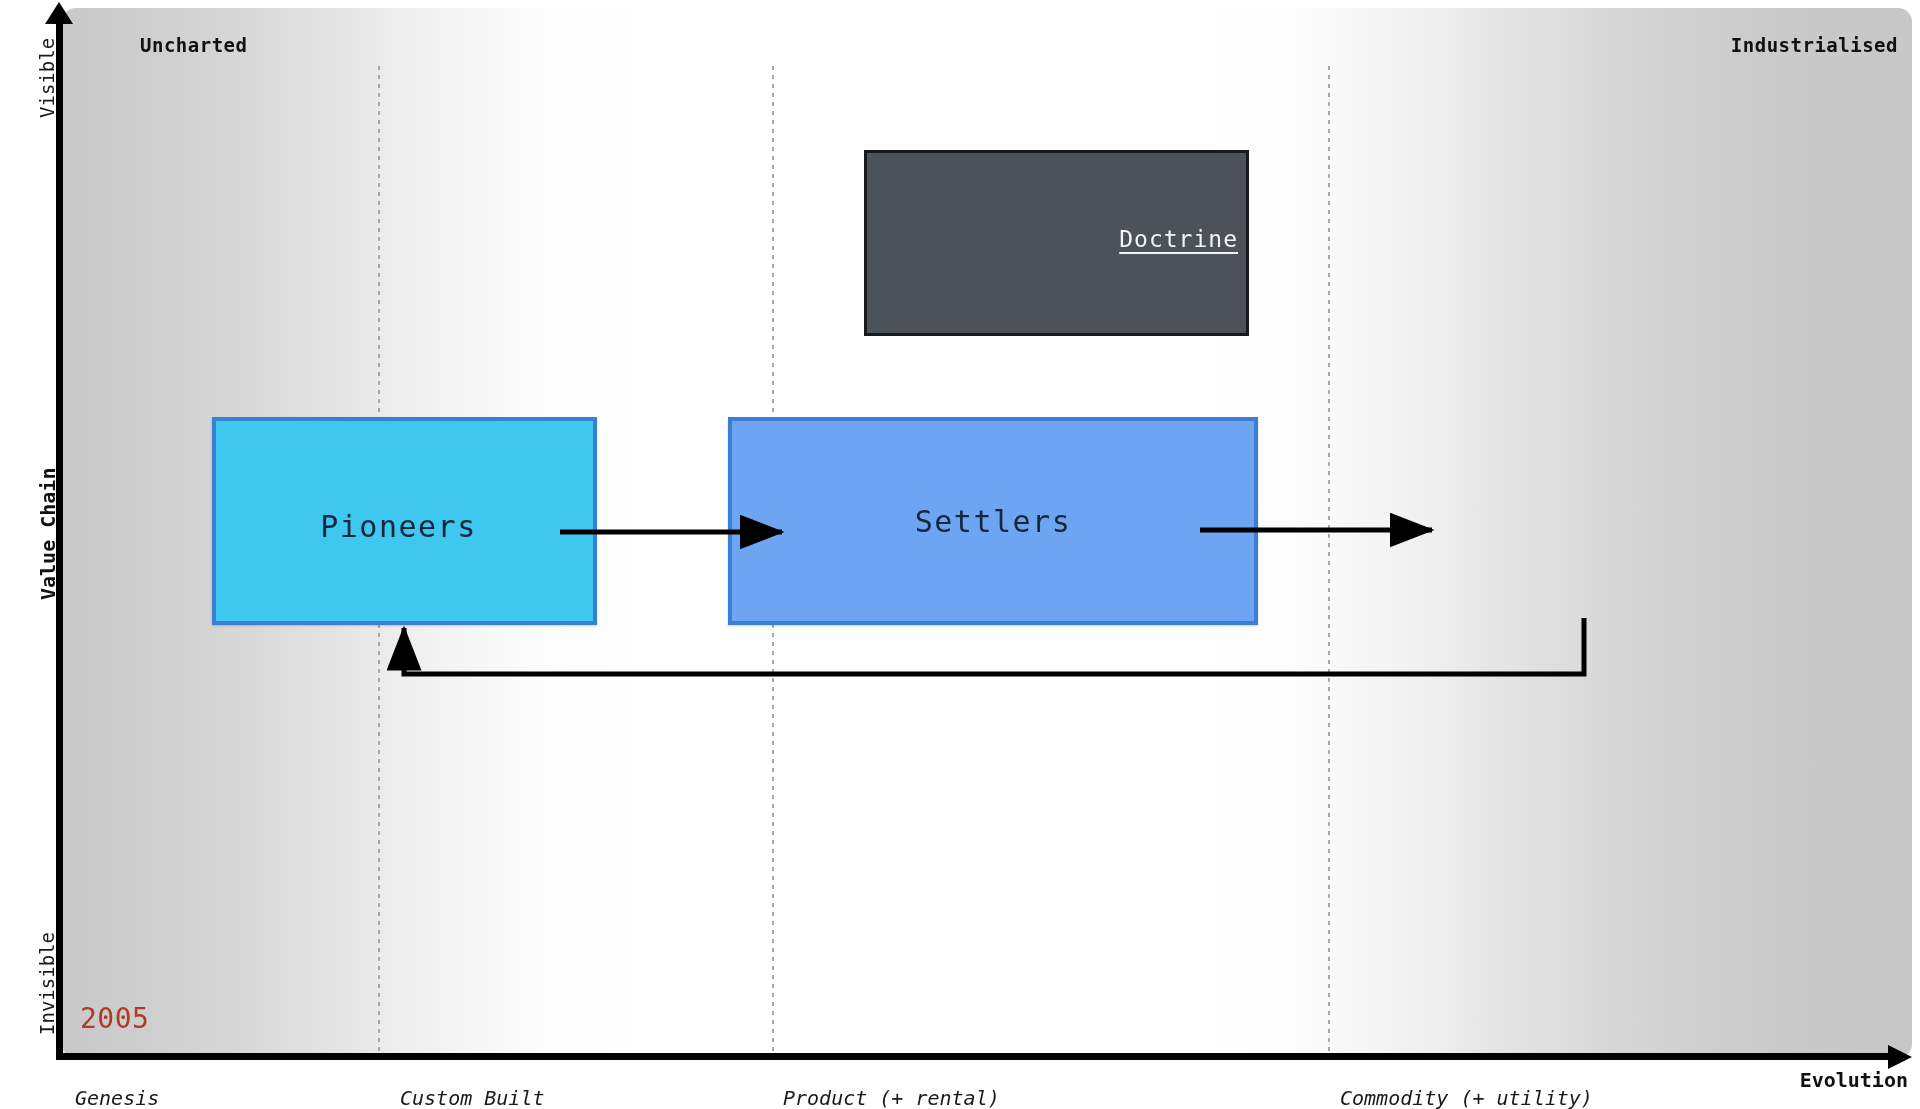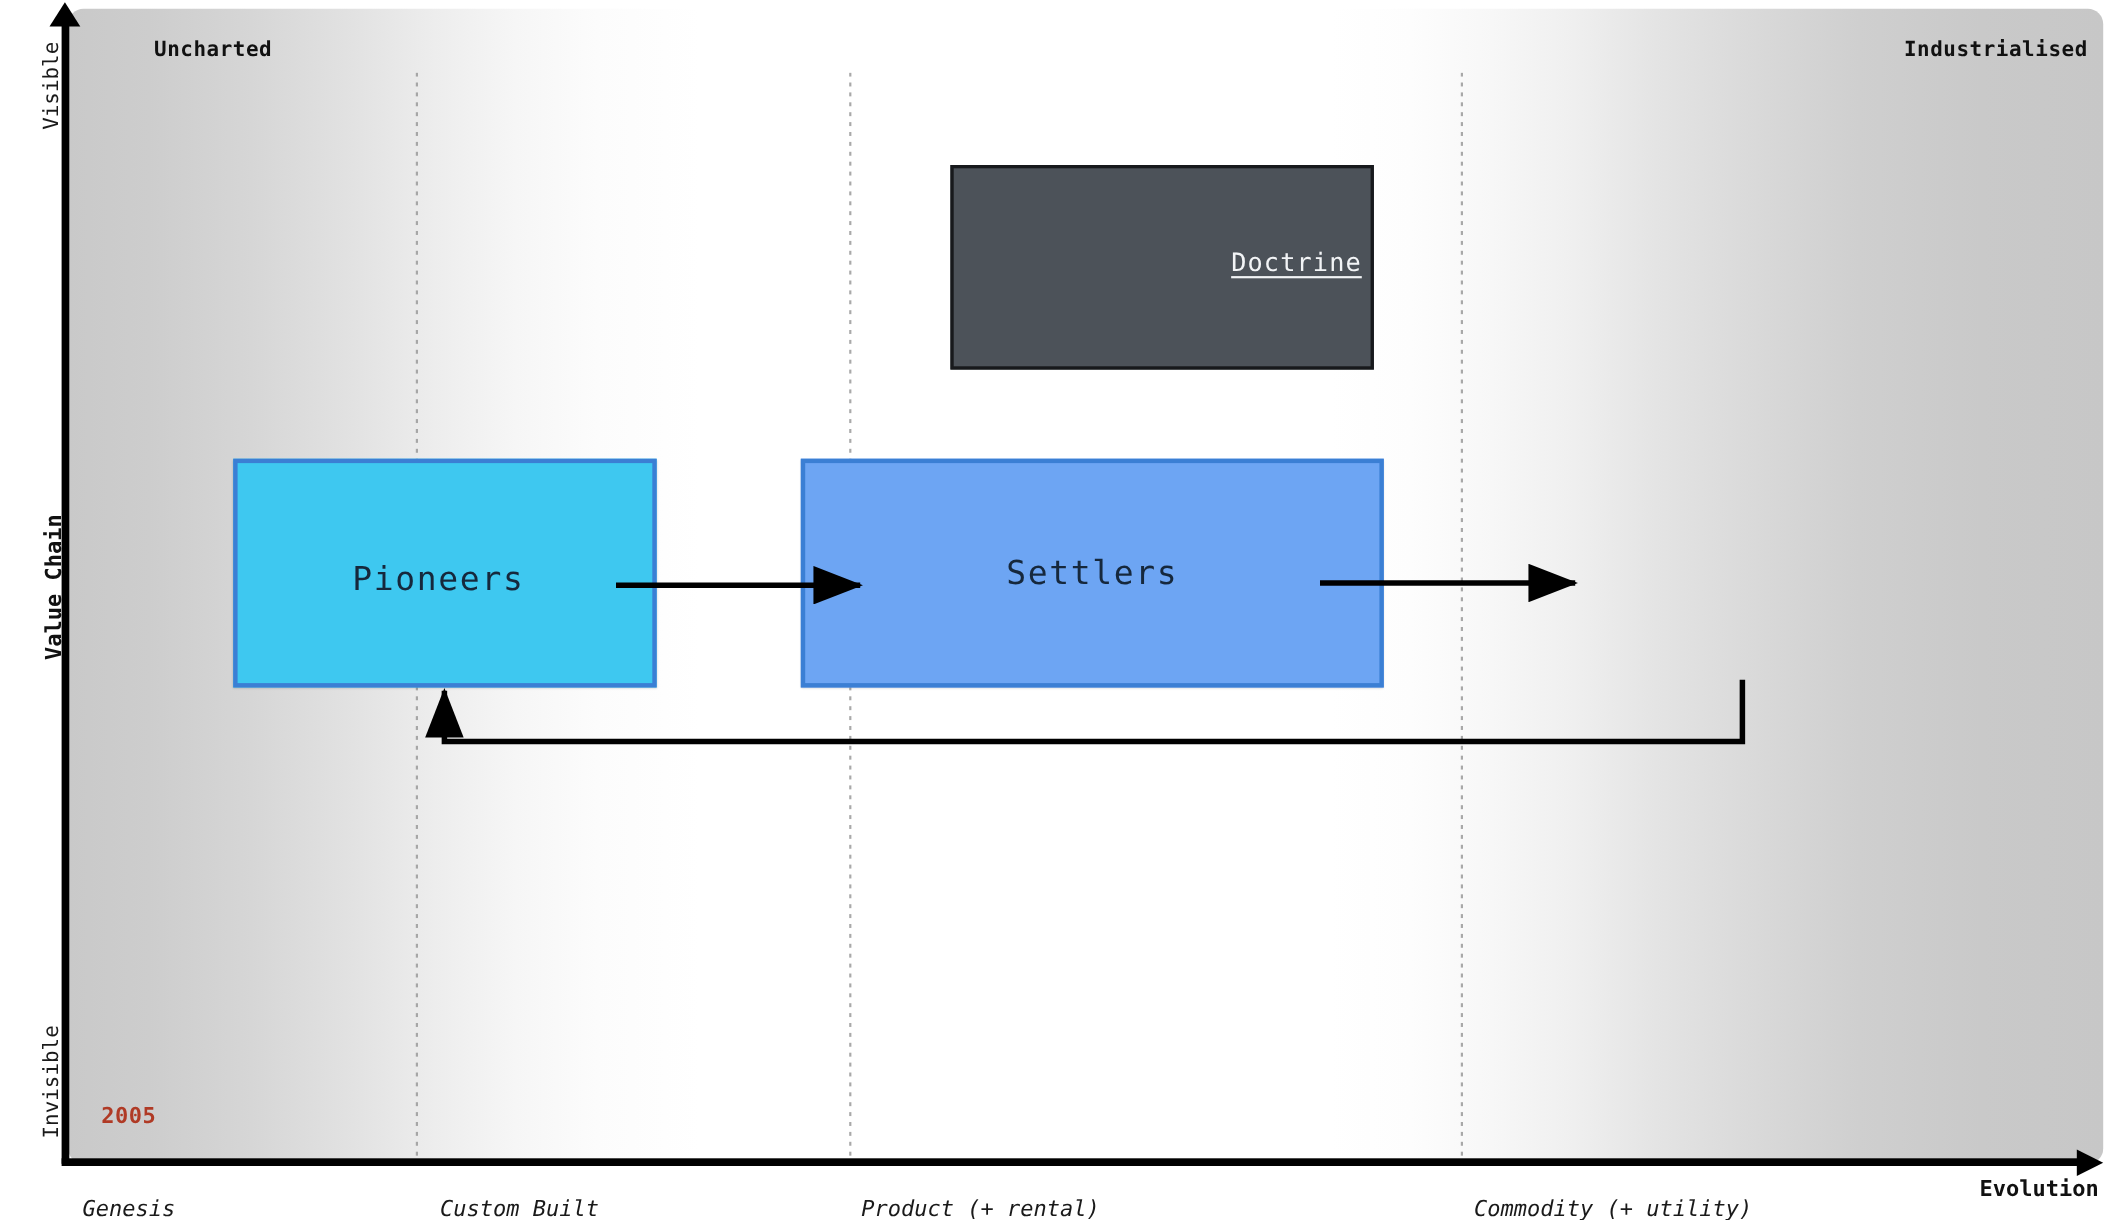--- a/index.html
+++ b/index.html
@@ -114,24 +114,23 @@
     position: absolute;
     right: 14px; top: 26px;
     font-size: 19px; font-weight: 700; color: #111;
     letter-spacing: 0.5px;
   }
 
   
   #year-stamp {
     position: absolute;
     left: 80px; top: 1002px;
-    font-size: 20px; font-weight: 700;
+    font-size: 28px; font-weight: 400;
     color: #b03a25;
     letter-spacing: 0.5px;
-    margin-left: 12px;
   }
 
   
   .gridline {
     position: absolute;
     top: 58px;
     width: 2px; height: 995px;
     background-image: linear-gradient(to bottom, #9a9a9a 0 4px, transparent 4px 9px);
     background-size: 2px 9px;
     opacity: 0.85;

